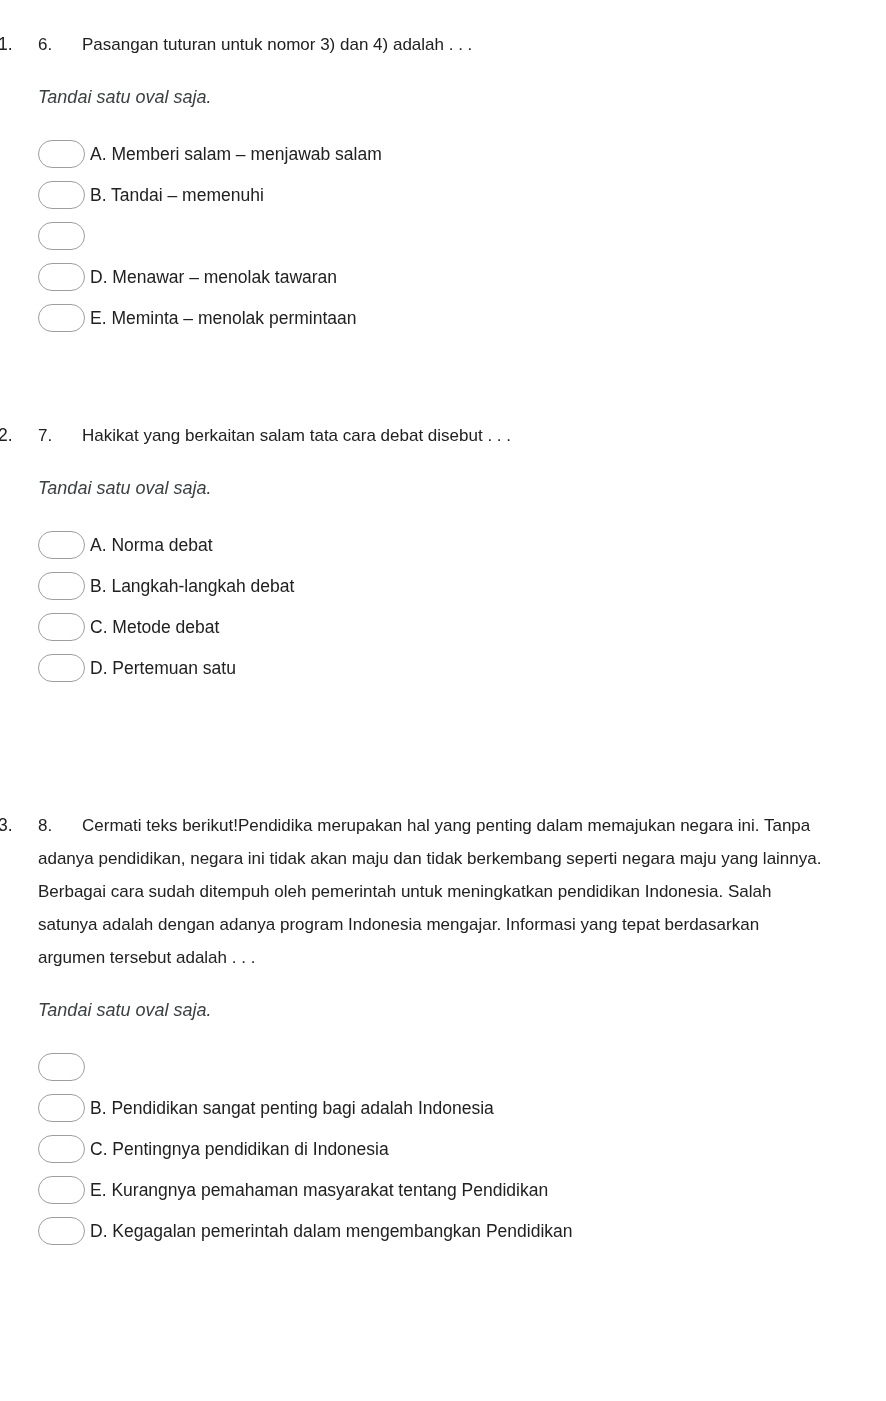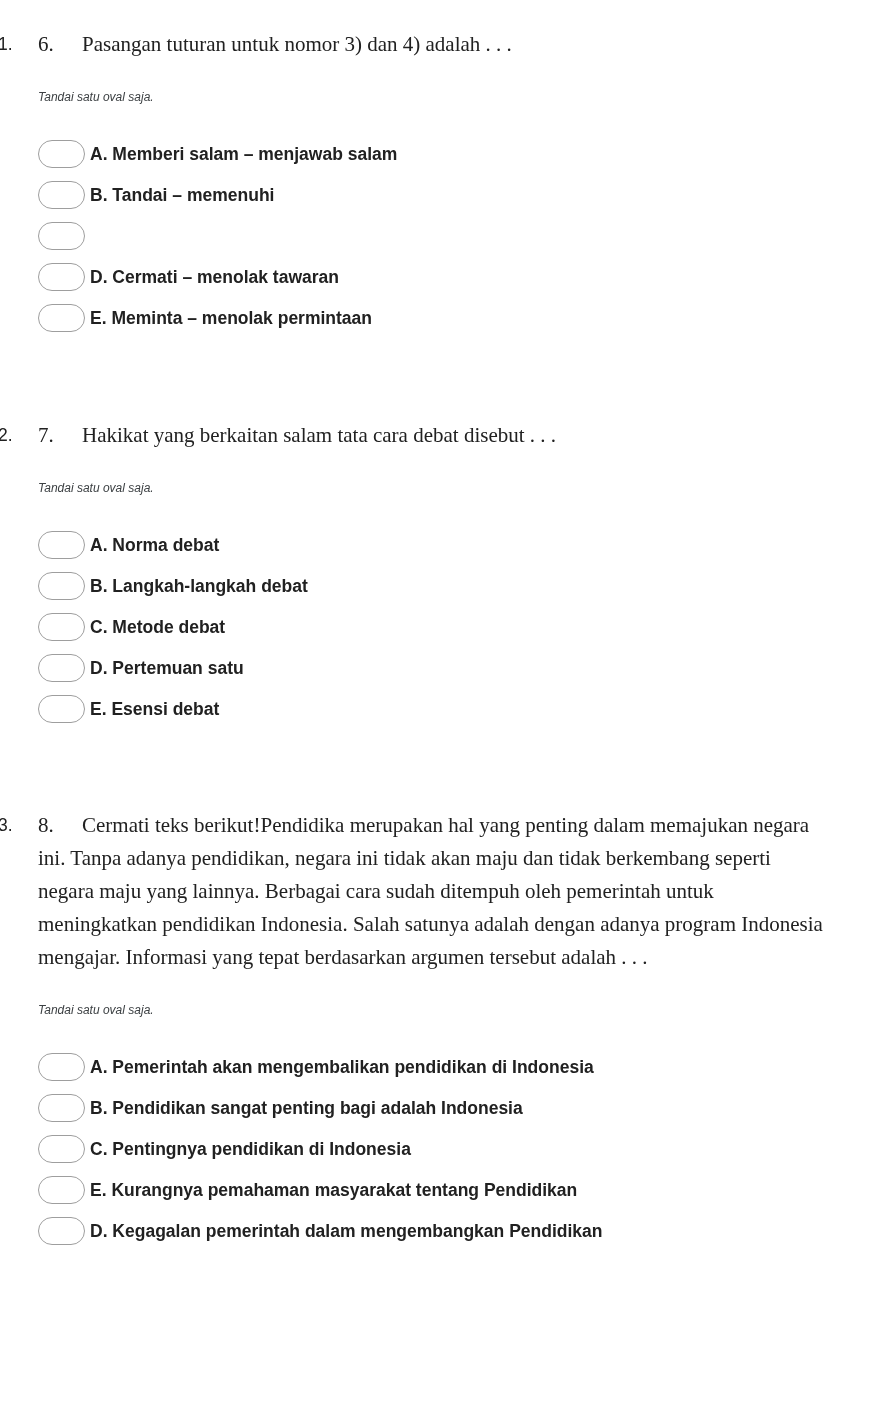--- a/index.html
+++ b/index.html
@@ -20,39 +20,37 @@
   .outer-num {
     position: absolute;
     left: -40px;
     top: 0;
     font-size: 17.5px;
     line-height: 33px;
     color: #212121;
   }
   .prompt {
     margin: 0;
-    font-size: 21px;
+    font-size: 17px;
     line-height: 33px;
     color: #212121;
-    font-family: Liberation Serif, serif;
   }
   .qnum {
     display: inline-block;
     width: 44px;
   }
   .instruction {
     margin: 20px 0 0 0;
-    font-size: 12px;
+    font-size: 18px;
     line-height: 33px;
     font-style: italic;
     color: #3c4043;
   }
   .options {
     margin-top: 26px;
-    font-weight: bold;
   }
   .option-row {
     display: flex;
     align-items: center;
     height: 28px;
     margin-bottom: 13px;
   }
   .oval {
     flex: none;
     width: 47px;
@@ -90,21 +88,21 @@
       </div>
       <div class="option-row">
         <span class="oval"></span>
         <span class="option-label">B. Tandai – memenuhi</span>
       </div>
       <div class="option-row">
         <span class="oval"></span>
       </div>
       <div class="option-row">
         <span class="oval"></span>
-        <span class="option-label">D. Cermati – menolak tawaran</span>
+        <span class="option-label">D. Menawar – menolak tawaran</span>
       </div>
       <div class="option-row">
         <span class="oval"></span>
         <span class="option-label">E. Meminta – menolak permintaan</span>
       </div>
     </div>
   </section>
 
   <section class="question q1">
     <span class="outer-num">2.</span>
@@ -120,35 +118,30 @@
         <span class="option-label">B. Langkah-langkah debat</span>
       </div>
       <div class="option-row">
         <span class="oval"></span>
         <span class="option-label">C. Metode debat</span>
       </div>
       <div class="option-row">
         <span class="oval"></span>
         <span class="option-label">D. Pertemuan satu</span>
       </div>
-      <div class="option-row">
-        <span class="oval"></span>
-        <span class="option-label">E. Esensi debat</span>
-      </div>
     </div>
   </section>
 
   <section class="question q2">
     <span class="outer-num">3.</span>
     <p class="prompt"><span class="qnum">8.</span><span>Cermati teks berikut!Pendidika merupakan hal yang penting dalam memajukan negara ini. Tanpa adanya pendidikan, negara ini tidak akan maju dan tidak berkembang seperti negara maju yang lainnya. Berbagai cara sudah ditempuh oleh pemerintah untuk meningkatkan pendidikan Indonesia. Salah satunya adalah dengan adanya program Indonesia mengajar. Informasi yang tepat berdasarkan argumen tersebut adalah . . .</span></p>
     <p class="instruction">Tandai satu oval saja.</p>
     <div class="options">
       <div class="option-row">
         <span class="oval"></span>
-        <span class="option-label">A. Pemerintah akan mengembalikan pendidikan di Indonesia</span>
       </div>
       <div class="option-row">
         <span class="oval"></span>
         <span class="option-label">B. Pendidikan sangat penting bagi adalah Indonesia</span>
       </div>
       <div class="option-row">
         <span class="oval"></span>
         <span class="option-label">C. Pentingnya pendidikan di Indonesia</span>
       </div>
       <div class="option-row">

